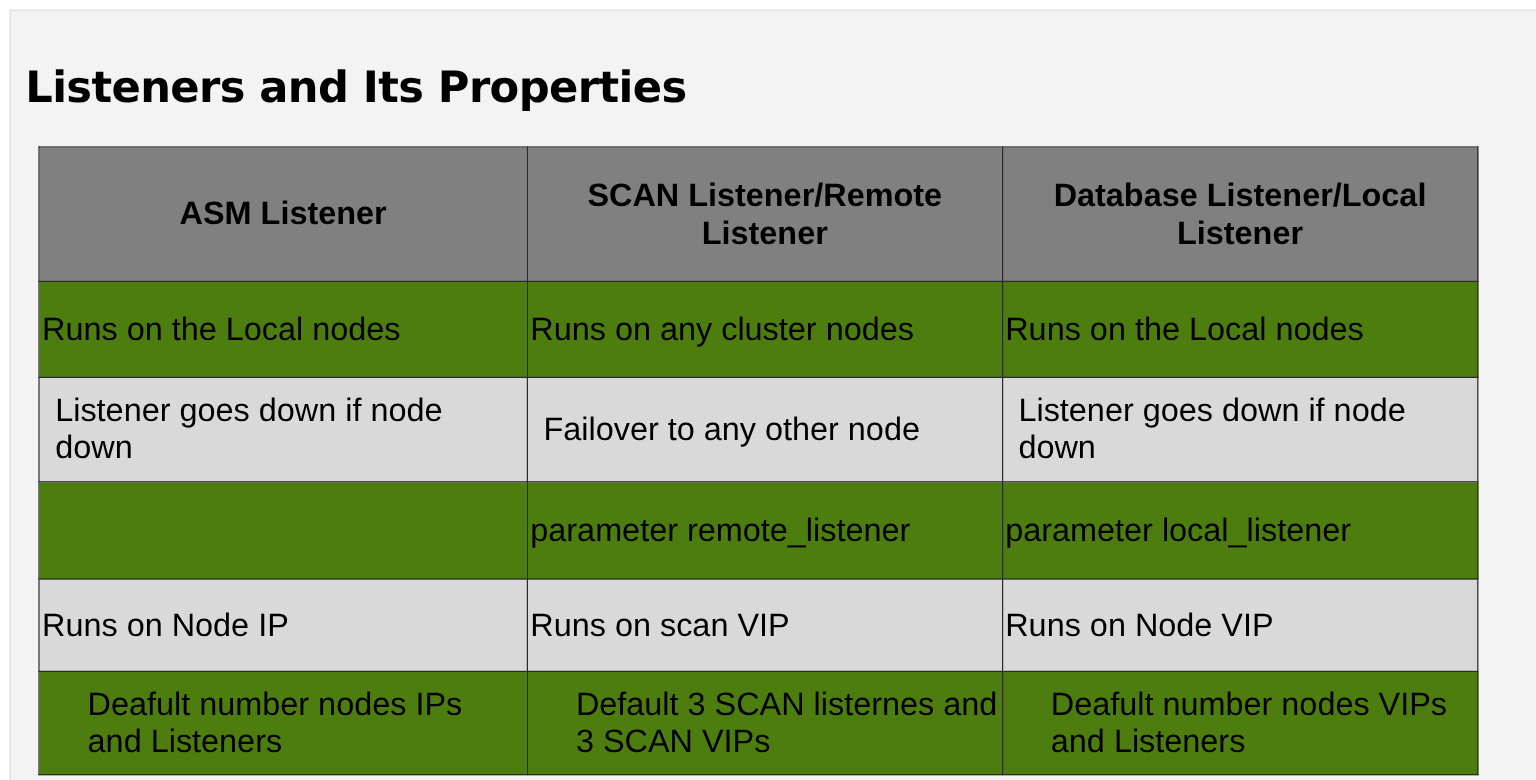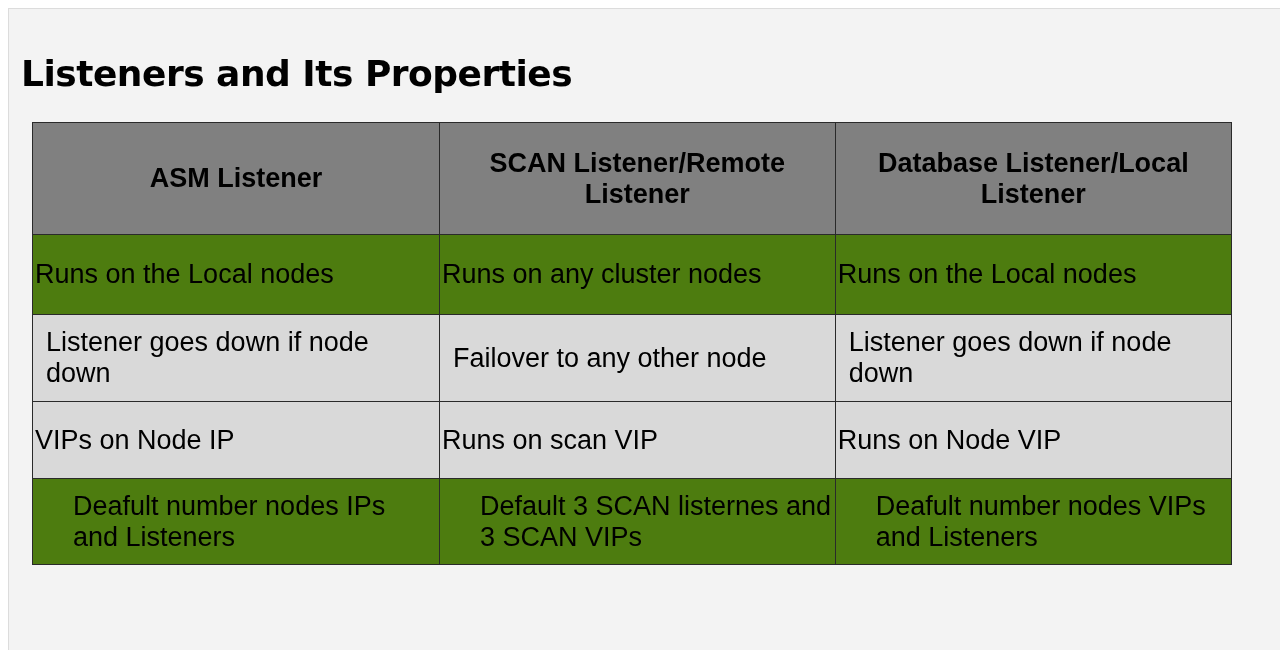--- a/index.html
+++ b/index.html
@@ -89,22 +89,27 @@
       <tr class="light r1">
         <td>Runs on the Local nodes</td>
         <td>Runs on any cluster nodes</td>
         <td>Runs on the Local nodes</td>
       </tr>
       <tr class="gray r2">
         <td>Listener goes down if node down</td>
         <td>Failover to any other node</td>
         <td>Listener goes down if node down</td>
       </tr>
+      <tr class="light r3">
+        <td></td>
+        <td>parameter remote_listener</td>
+        <td>parameter local_listener</td>
+      </tr>
       <tr class="gray r4">
-        <td>VIPs on Node IP</td>
+        <td>Runs on Node IP</td>
         <td>Runs on scan VIP</td>
         <td>Runs on Node VIP</td>
       </tr>
       <tr class="light r5">
         <td>Deafult number nodes IPs and Listeners</td>
         <td>Default 3 SCAN listernes and 3 SCAN VIPs</td>
         <td>Deafult number nodes VIPs and Listeners</td>
       </tr>
     </tbody>
   </table>

